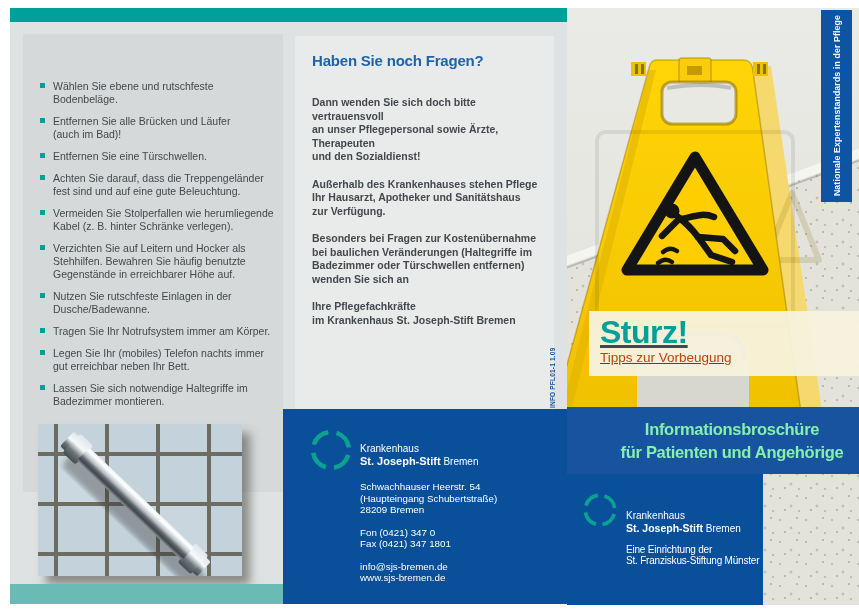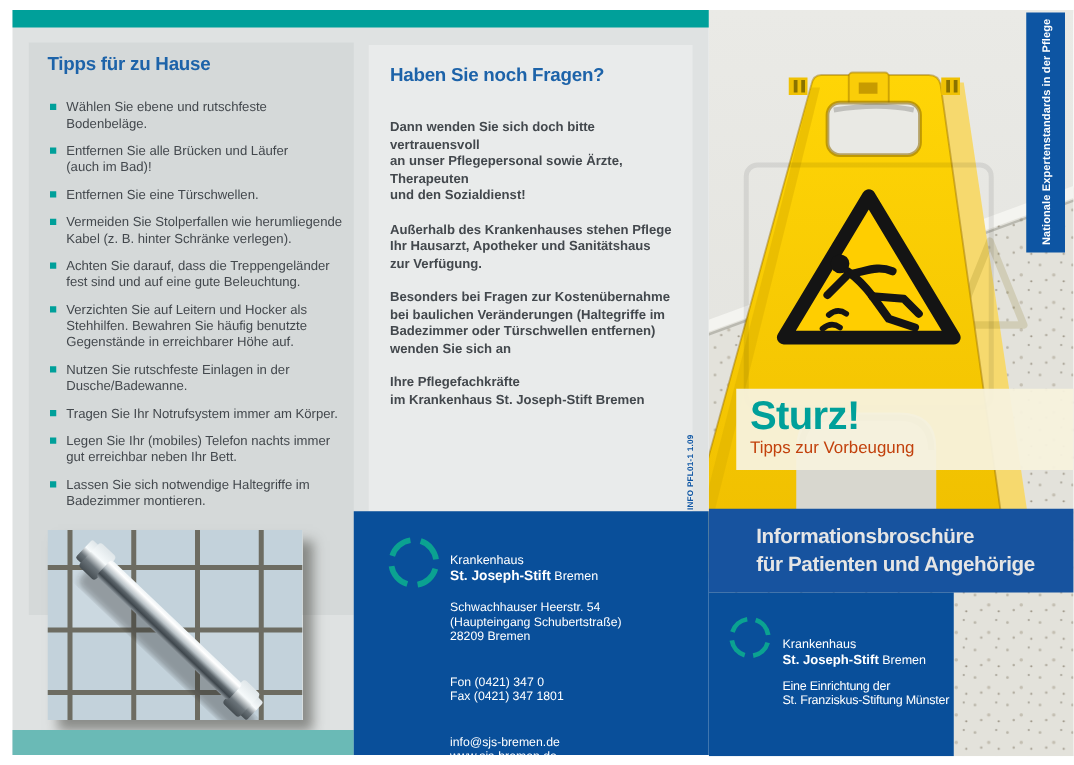--- a/index.html
+++ b/index.html
@@ -34,68 +34,67 @@
   .quest-inner h2.sec{margin-bottom:27px;}
 
   .photo{left:28px;top:416px;width:204px;height:152px;
     box-shadow:8px 9px 9px rgba(55,55,50,.5);}
 
   
   .contact{left:273px;top:401px;width:284px;height:195px;background:var(--blue);color:#fff;}
   .contact .logo{position:absolute;left:26px;top:19px;}
   .ctext{position:absolute;left:77px;top:34px;font-size:10px;line-height:12px;}
   .ctext .org b{font-size:11px;}
-  .ctext .grp{margin-top:25px;font-size:9.8px;line-height:11.5px;}
+  .ctext .grp{margin-top:11px;font-size:9.8px;line-height:11.5px;}
   .ctext .grp.first{margin-top:13px;}
 
   
   .doc-code{left:539px;top:336px;width:11px;height:64px;
     writing-mode:vertical-rl;transform:rotate(180deg);
     font-size:6.5px;font-weight:bold;color:var(--blue-tab);letter-spacing:.2px;}
 
   
   .cover{left:567px;top:8px;width:292px;height:597px;overflow:hidden;
     box-shadow:inset 7px 0 9px -5px rgba(0,0,0,.28);}
   .scene{position:absolute;left:0;top:0;}
   .side-tab{position:absolute;left:254px;top:2px;width:31px;height:192px;background:var(--blue-tab);
     display:flex;align-items:center;justify-content:center;}
   .side-tab span{writing-mode:vertical-rl;transform:rotate(180deg);
     color:#fff;font-size:8.8px;font-weight:bold;letter-spacing:.1px;white-space:nowrap;}
   .title-band{position:absolute;left:22px;top:303px;width:270px;height:65px;
-    background:rgba(247,242,221,.95);padding:4px 0 0 11px;}
+    background:rgba(247,242,221,.95);padding:4px 0 0 11px;text-decoration:underline;}
   .cover-title{font-size:32px;font-weight:bold;color:var(--teal);letter-spacing:-.5px;line-height:34px;}
   .cover-sub{font-size:13.5px;color:#c2410c;margin-top:1px;}
   .info-bar{position:absolute;left:0;top:399px;width:292px;height:67px;background:var(--blue-bar);
-    color:#e5e5e5;font-weight:bold;font-size:16.5px;line-height:23px;letter-spacing:-.3px;
-    padding:11px 0 0 38px;}
+    color:#86efac;font-weight:bold;font-size:16.5px;line-height:23px;letter-spacing:-.3px;
+    padding:11px 0 0 38px;text-align:center;}
   .org-box{position:absolute;left:0;top:466px;width:196px;height:131px;background:var(--blue);color:#fff;}
   .org-box .logo{position:absolute;left:15px;top:18px;}
   .otext{position:absolute;left:59px;top:36px;font-size:10px;line-height:12px;}
   .otext .org b{font-size:10.5px;}
   .otext .sub{margin-top:9px;font-size:10px;line-height:11px;letter-spacing:-.2px;}
 </style>
 </head>
 <body>
 
 <div class="page">
 
   <div class="abs sheet">
     <div class="abs bar-top"></div>
 
     <div class="abs box-tips">
-      <h2 class="sec">Tipps für zu Hause</h2>
       <ul class="tips-list">
         <li><span class="sq"></span><span class="txt">Wählen Sie ebene und rutschfeste Bodenbeläge.</span></li>
         <li><span class="sq"></span><span class="txt">Entfernen Sie alle Brücken und Läufer
 (auch im Bad)!</span></li>
         <li><span class="sq"></span><span class="txt">Entfernen Sie eine Türschwellen.</span></li>
+        <li><span class="sq"></span><span class="txt">Achten Sie darauf, dass die Treppengeländer
+fest sind und auf eine gute Beleuchtung.</span></li>
         <li><span class="sq"></span><span class="txt">Vermeiden Sie Stolperfallen wie herumliegende
 Kabel (z. B. hinter Schränke verlegen).</span></li>
-        <li><span class="sq"></span><span class="txt">Achten Sie darauf, dass die Treppengeländer
-fest sind und auf eine gute Beleuchtung.</span></li>
         <li><span class="sq"></span><span class="txt">Verzichten Sie auf Leitern und Hocker als
 Stehhilfen. Bewahren Sie häufig benutzte
 Gegenstände in erreichbarer Höhe auf.</span></li>
         <li><span class="sq"></span><span class="txt">Nutzen Sie rutschfeste Einlagen in der
 Dusche/Badewanne.</span></li>
         <li><span class="sq"></span><span class="txt">Tragen Sie Ihr Notrufsystem immer am Körper.</span></li>
         <li><span class="sq"></span><span class="txt">Legen Sie Ihr (mobiles) Telefon nachts immer
 gut erreichbar neben Ihr Bett.</span></li>
         <li><span class="sq"></span><span class="txt">Lassen Sie sich notwendige Haltegriffe im
 Badezimmer montieren.</span></li>

